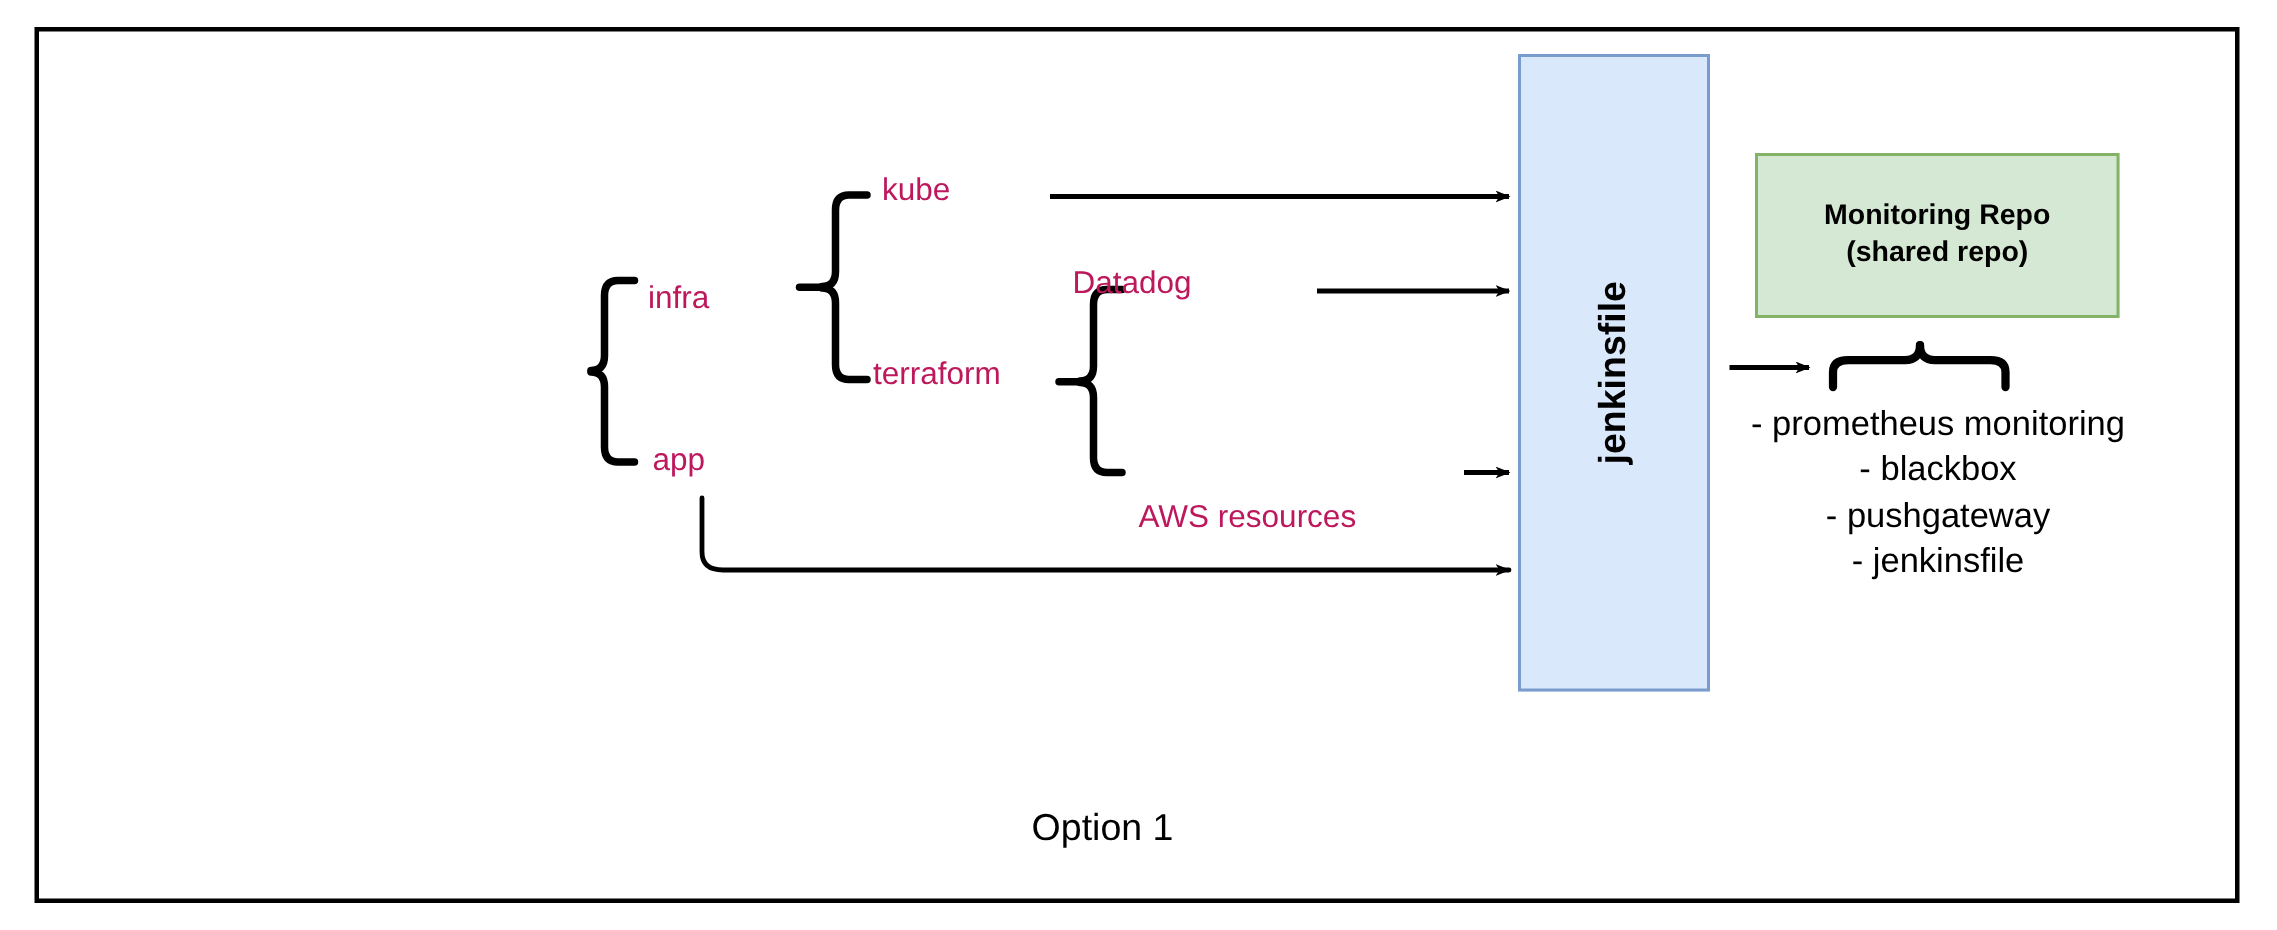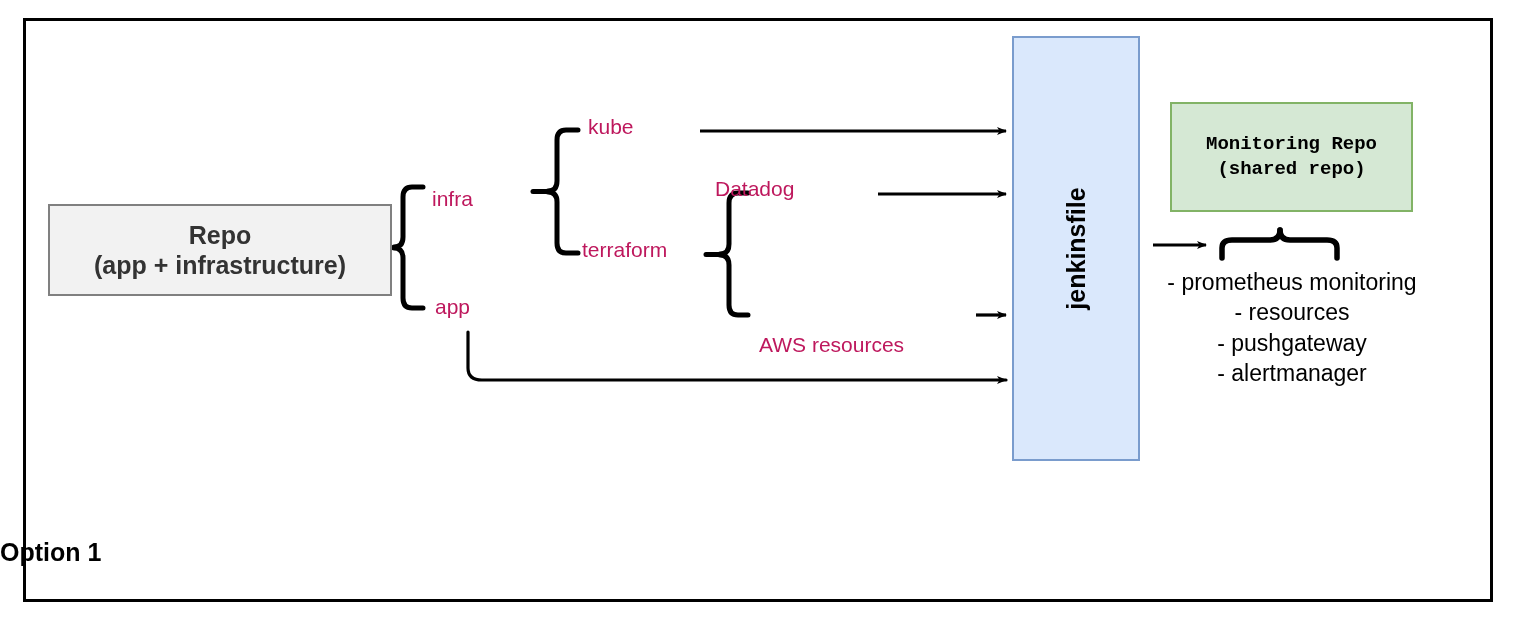--- a/index.html
+++ b/index.html
@@ -74,21 +74,20 @@
     left: 1170px;
     top: 102px;
     width: 243px;
     height: 110px;
     background: #d5e8d4;
     border: 2px solid #82b366;
     font-size: 19px;
     font-weight: bold;
     color: #000000;
     line-height: 1.3;
-    font-family: Liberation Mono, monospace;
   }
   .branch-label {
     position: absolute;
     font-size: 21px;
     color: #be185d;
     white-space: nowrap;
     line-height: 1;
   }
   #label-infra  { left: 432px; top: 188px; }
   #label-app    { left: 435px; top: 296px; }
@@ -108,23 +107,23 @@
   }
   #monitoring-list .list-line {
     display: block;
     white-space: nowrap;
   }
   #option-caption {
     position: absolute;
     left: 0px;
     top: 538px;
     width: 1470px;
-    text-align: left;
+    text-align: center;
     font-size: 25px;
-    font-weight: bold;
+    font-weight: normal;
     color: #000000;
   }
 </style>
 </head>
 <body>
 
 <div id="canvas">
 
   <div id="frame"></div>
 
@@ -161,26 +160,20 @@
     <path d="M 468 332 L 468 368 Q 468 380 482 380 L 1006 380" fill="none" stroke="#000000" stroke-width="3.2" stroke-linecap="round" marker-end="url(#arrowhead)"></path>
 
     <path d="M 1153 245 L 1206 245" fill="none" stroke="#000000" stroke-width="3.2" marker-end="url(#arrowhead)"></path>
 
     <g fill="none" stroke="#000000" stroke-width="5.5" stroke-linecap="round" stroke-linejoin="round">
       <path d="M 1222 258 L 1222 248 Q 1222 240 1232 240 L 1270 240 Q 1280 240 1280 230"></path>
       <path d="M 1337 258 L 1337 248 Q 1337 240 1327 240 L 1290 240 Q 1280 240 1280 230"></path>
     </g>
   </svg>
 
-  <div class="node-box" id="repo-box">
-    <div>
-      <span>Repo</span><br>
-      <span>(app + infrastructure)</span>
-    </div>
-  </div>
 
   <div class="branch-label" id="label-infra">infra</div>
   <div class="branch-label" id="label-app">app</div>
   <div class="branch-label" id="label-kube">kube</div>
   <div class="branch-label" id="label-terraform">terraform</div>
   <div class="branch-label" id="label-datadog">Datadog</div>
   <div class="branch-label" id="label-aws">AWS resources</div>
 
   <div class="node-box" id="jenkinsfile-box">
     <span id="jenkinsfile-label">jenkinsfile</span>
@@ -188,20 +181,20 @@
 
   <div class="node-box" id="monitoring-box">
     <div>
       <span>Monitoring Repo</span><br>
       <span>(shared repo)</span>
     </div>
   </div>
 
   <div id="monitoring-list">
     <span class="list-line">- prometheus monitoring</span>
-    <span class="list-line">- resources</span>
+    <span class="list-line">- blackbox</span>
     <span class="list-line">- pushgateway</span>
-    <span class="list-line">- alertmanager</span>
+    <span class="list-line">- jenkinsfile</span>
   </div>
 
   <div id="option-caption">Option 1</div>
 
 </div>
 
 </body></html>

